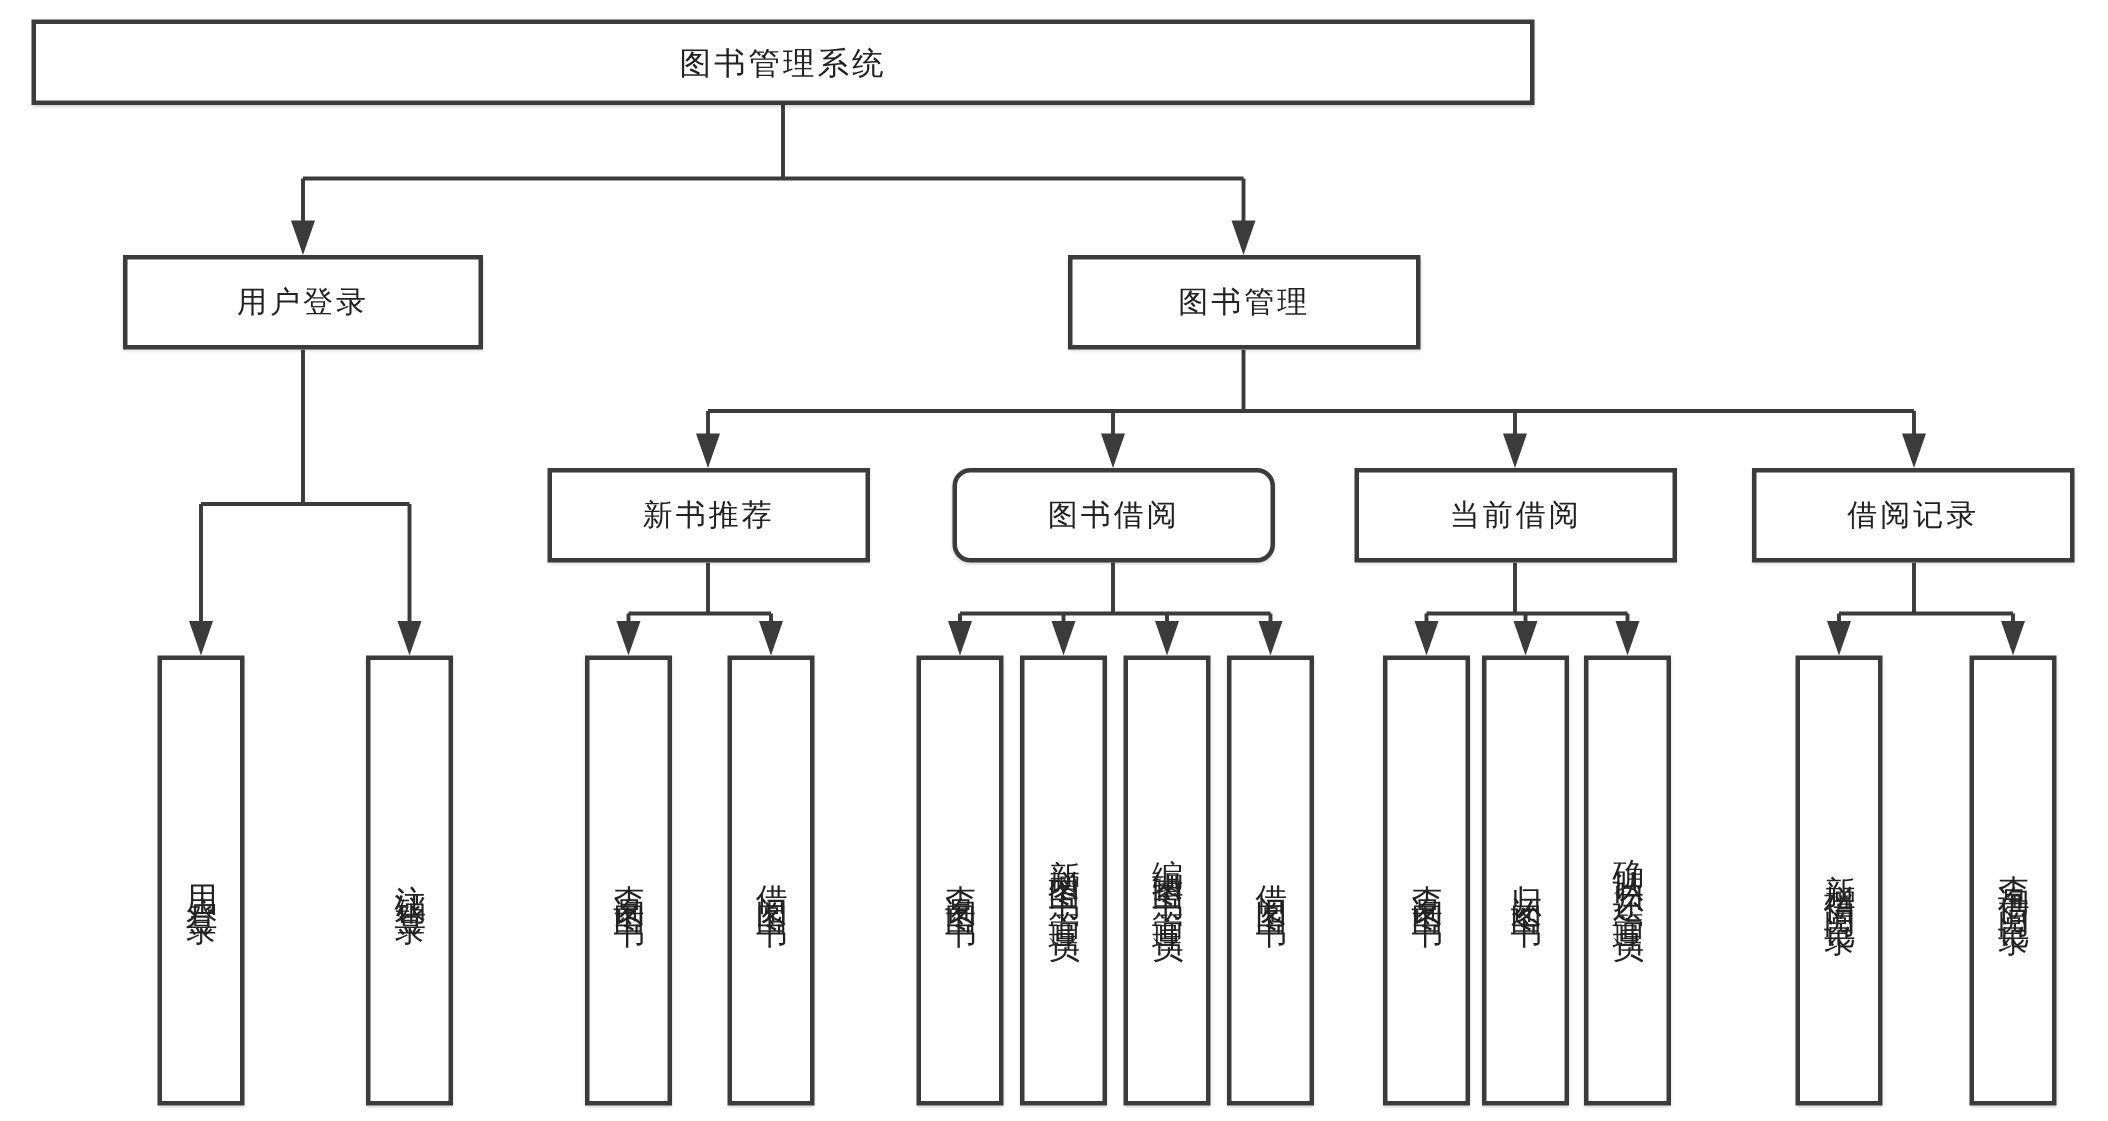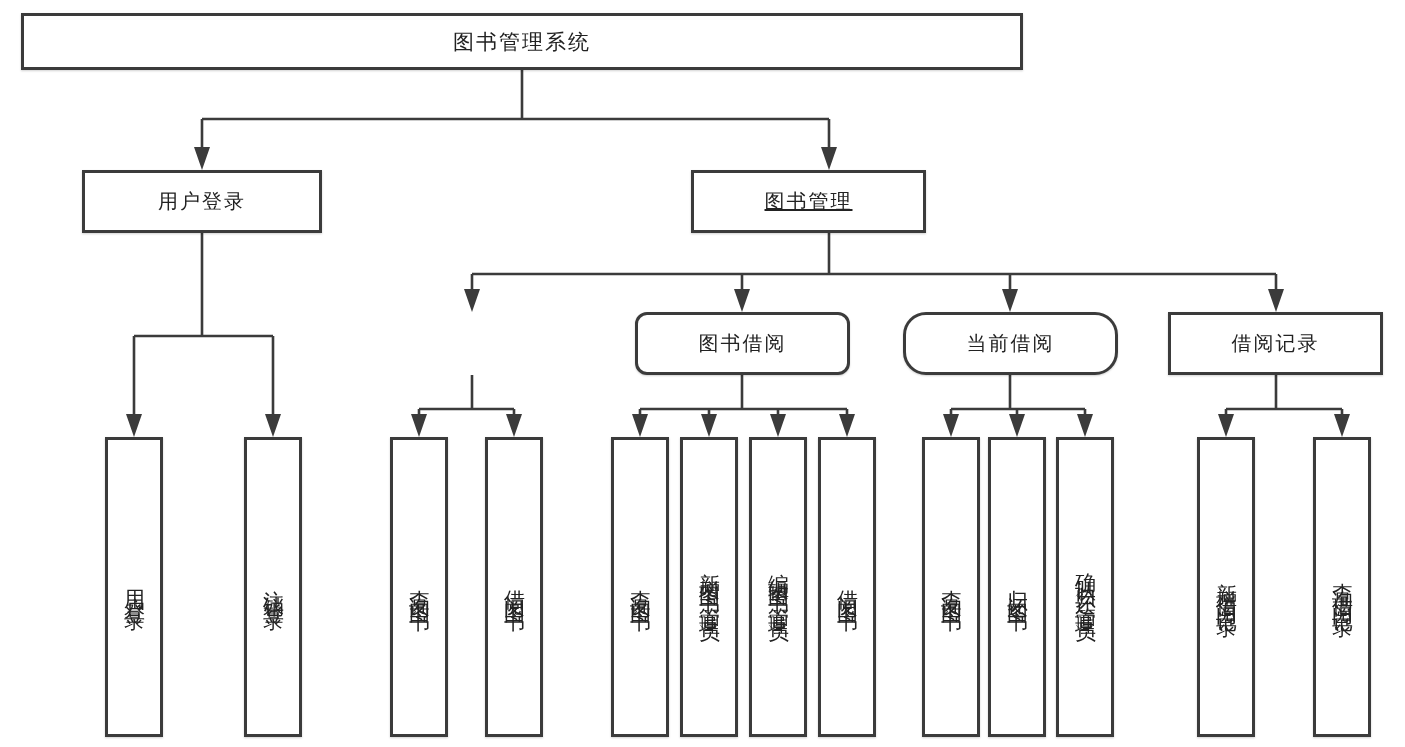--- a/index.html
+++ b/index.html
@@ -101,24 +101,25 @@
       <polygon points="1009,414 1025,414 1017,437"></polygon>
       <polygon points="1077,414 1093,414 1085,437"></polygon>
       <polygon points="1218,414 1234,414 1226,437"></polygon>
       <polygon points="1334,414 1350,414 1342,437"></polygon>
     </g>
   </svg>
 
   <div class="hbox root" style="left:21px; top:13px; width:1002px; height:57px;">图书管理系统</div>
 
   <div class="hbox" style="left:82px; top:170px; width:240px; height:63px;">用户登录</div>
-  <div class="hbox" style="left:691px; top:170px; width:235px; height:63px;text-decoration:underline;">图书管理</div>
+  <div class="hbox" style="left:712px; top:170px; width:235px; height:63px;">图书管理</div>
 
+  <div class="hbox" style="left:365px; top:312px; width:215px; height:63px;">新书推荐</div>
   <div class="hbox" style="left:635px; top:312px; width:215px; height:63px;border-radius:12px;">图书借阅</div>
-  <div class="hbox" style="left:903px; top:312px; width:215px; height:63px;border-radius:23px;">当前借阅</div>
+  <div class="hbox" style="left:903px; top:312px; width:215px; height:63px;">当前借阅</div>
   <div class="hbox" style="left:1168px; top:312px; width:215px; height:63px;">借阅记录</div>
 
   <div class="vbox" style="left:105px; top:437px; width:58px; height:300px;">
     <span>用户登录</span>
   </div>
   <div class="vbox" style="left:244px; top:437px; width:58px; height:300px;">
     <span>注销登录</span>
   </div>
 
   <div class="vbox" style="left:390px; top:437px; width:58px; height:300px;">

